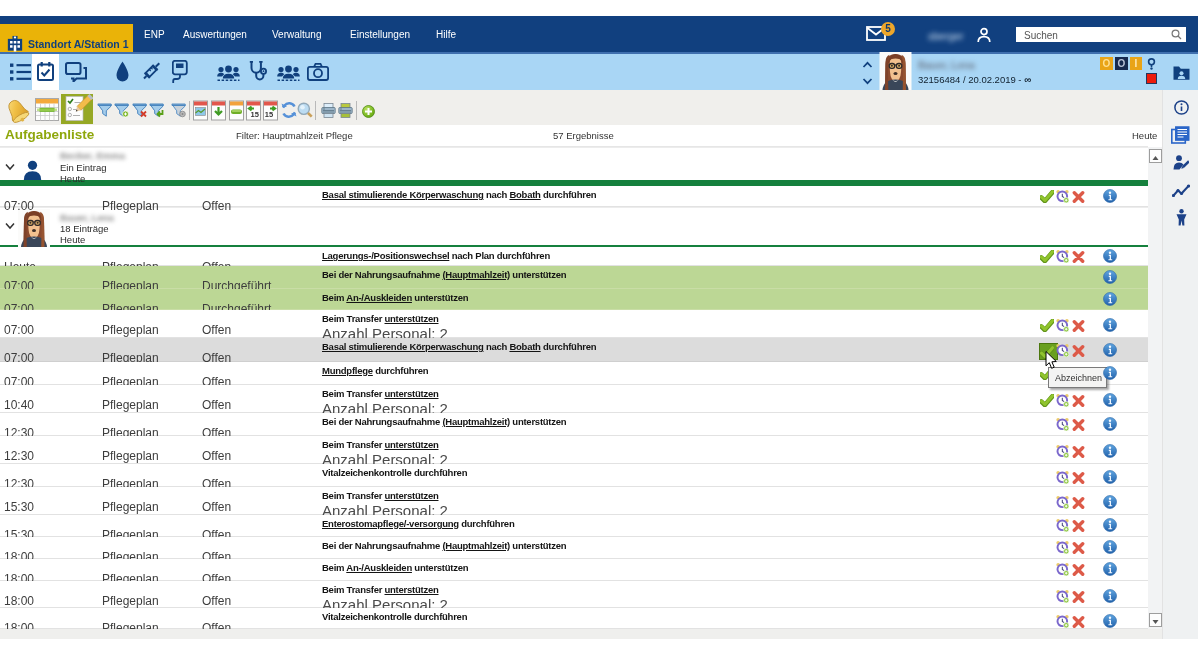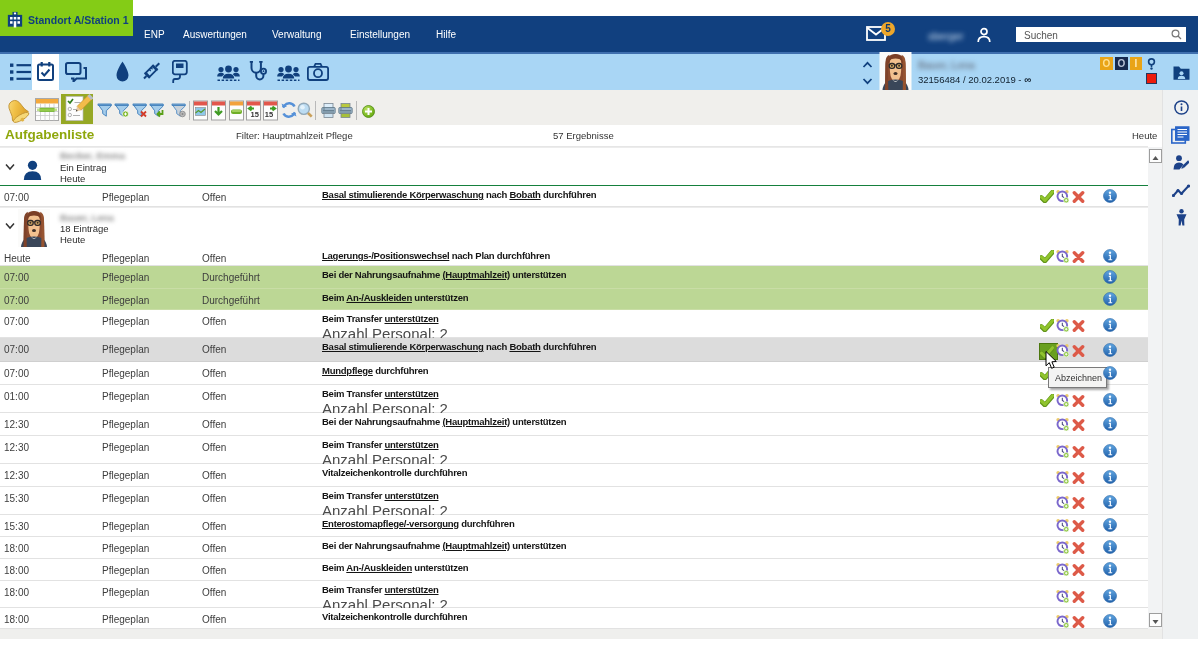--- a/index.html
+++ b/index.html
@@ -4,41 +4,41 @@
 <style>
 *{margin:0;padding:0;box-sizing:border-box}
 html,body{width:1198px;height:647px;overflow:hidden;background:#fff;font-family:"Liberation Sans",sans-serif}
 #app{position:absolute;left:0;top:0;width:1198px;height:647px;background:#fff}
 .abs{position:absolute}
 
 #titlebar{position:absolute;left:0;top:0;width:1198px;height:16px;background:#fff;color:#222}
 #titlebar .tt{position:absolute;top:2px;font-size:10px;color:#1a1a1a}
 
 #menubar{position:absolute;left:0;top:16px;width:1198px;height:36px;background:#11407f}
-#menuwhite{position:absolute;left:0;top:0;width:133px;height:36px;background:#84cc16}
+#menuwhite{position:absolute;left:0;top:24px;width:133px;height:36px;background:#eab308}
 .mitem{position:absolute;top:29px;font-size:10px;color:#fff;white-space:nowrap}
 
 #toolbar1{position:absolute;left:0;top:54px;width:1198px;height:36px;background:#a9d6f5}
 #bluesep{position:absolute;left:0;top:52px;width:1198px;height:2px;background:#3f6fae}
 #whitetab{position:absolute;left:32px;top:54px;width:27px;height:37px;background:#fff}
 
 #toolbar2{position:absolute;left:0;top:90px;width:1162px;height:35px;background:#f0efec}
 .vsep{position:absolute;top:101px;width:1px;height:19px;background:#b9b9b9}
 
 #listhead{position:absolute;left:0;top:125px;width:1148px;height:22px;background:#fff;border-bottom:1px solid #e6e6e6}
 
 .row{position:absolute;left:0;width:1148px;background:#fff;border-bottom:1px solid #e2e2e2}
-.row .c1,.row .c2,.row .c3{position:absolute;top:6px;font-size:10px;color:#3d3d3d;white-space:nowrap}
+.row .c1,.row .c2,.row .c3{position:absolute;top:13px;font-size:12px;color:#3d3d3d;white-space:nowrap}
 .row .c1{left:4px}.row .c2{left:102px}.row .c3{left:202px}
 .task{position:absolute;left:322px;top:3px;font-size:9.5px;letter-spacing:-0.25px;font-weight:bold;color:#141414;white-space:nowrap}
 .task u{text-underline-offset:1px}
 .sub{position:absolute;left:322px;top:15px;font-size:15px;font-weight:normal;color:#4a4a4a;white-space:nowrap}
 .g{background:#bcd795;border-bottom:1px solid #c9dda6}
 .sel{background:#dcdcdc;border-bottom:1px solid #cfcfcf}
-.grow{position:absolute;left:0;width:1148px;background:#fff;border-bottom:1px solid #15803d;border-top:1px solid #ececec}
+.grow{position:absolute;left:0;width:1148px;background:#fff;border-bottom:6px solid #15803d;border-top:1px solid #ececec}
 .gl{position:absolute;left:60px;font-size:9.5px;color:#2c2c2c;white-space:nowrap}
 .blur{filter:blur(2.2px);color:#8a8a8a}
 .ic{position:absolute}
 .chev{position:absolute;width:10px;height:10px}
 
 #sidebar{position:absolute;left:1162px;top:90px;width:36px;height:557px;background:#eff1f2;border-left:1px solid #e2e2e2}
 
 #vscroll{position:absolute;left:1148px;top:147px;width:14px;height:482px;background:#f2f3f4}
 .sbtn{position:absolute;width:13px;height:14px;background:#fdfdfd;border:1px solid #9d9d9d}
 
@@ -492,21 +492,21 @@
           <use href="#clk"></use>
         </svg>
         <svg class="ic" style="left:1072px;top:6px" width="13" height="12">
           <use href="#xx"></use>
         </svg>
         <svg class="ic" id="r9info" style="left:1103px;top:4px" width="14" height="14">
           <use href="#nf"></use>
         </svg>
       </div>
 <div class="row" style="top:385px;height:28px">
-        <span class="c1">01:00</span>
+        <span class="c1">10:40</span>
         <span class="c2">Pflegeplan</span>
         <span class="c3">Offen</span>
         <div class="task">Beim Transfer <u>unterstützen</u></div>
         <div class="sub">Anzahl Personal: 2</div>
         <svg class="ic" style="left:1040px;top:9px" width="14" height="13">
           <use href="#ck"></use>
         </svg>
         <svg class="ic" style="left:1056px;top:9px" width="13" height="13">
           <use href="#clk"></use>
         </svg>

